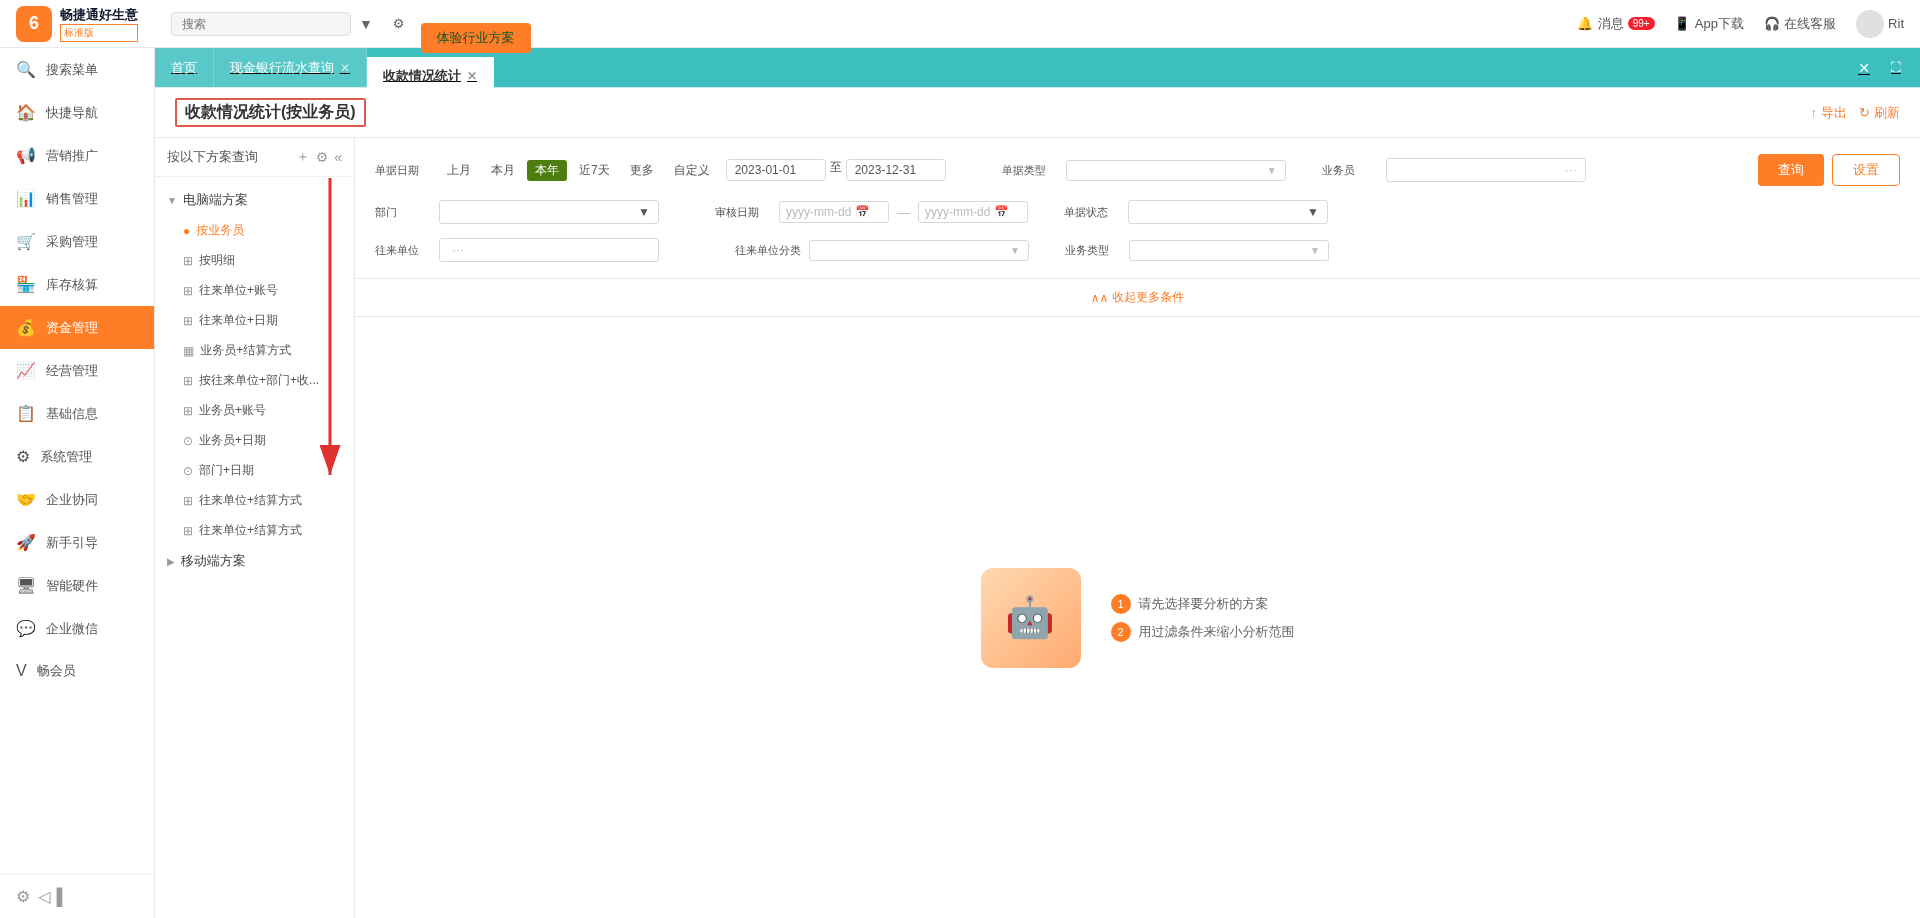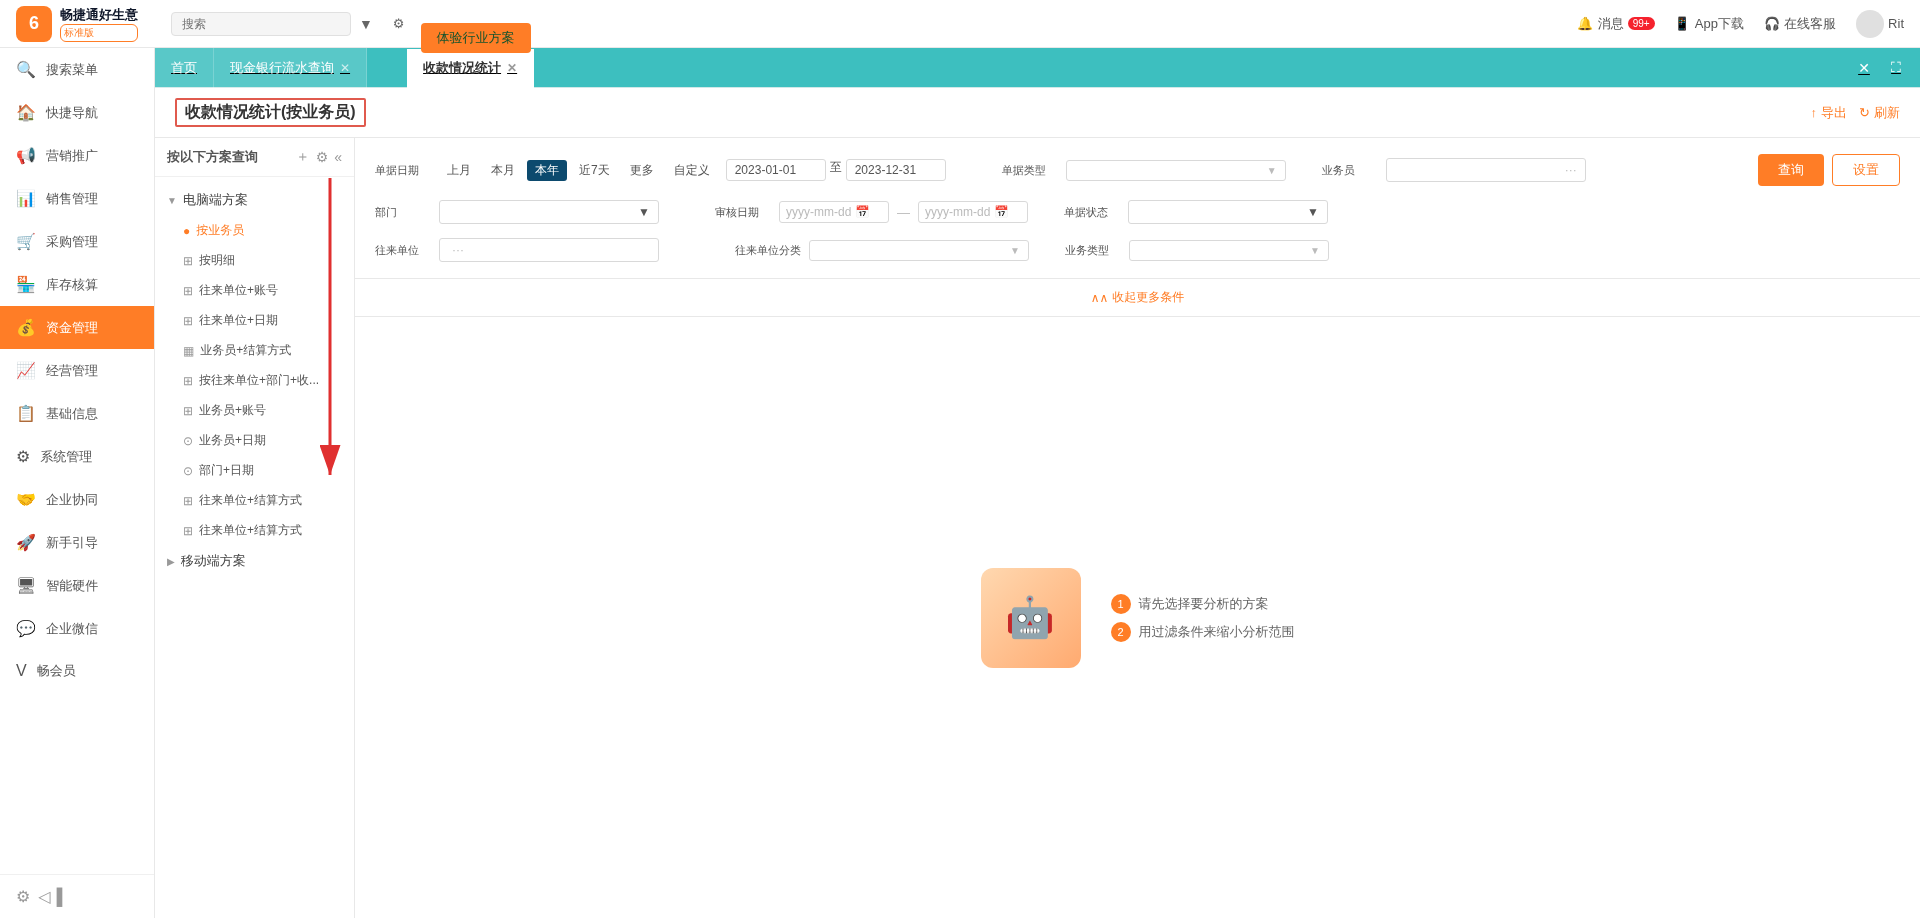--- a/index.html
+++ b/index.html
@@ -23,21 +23,21 @@
       gap: 8px;
     }
     .logo-icon {
       width: 36px; height: 36px;
       background: #ff7d26;
       border-radius: 8px;
       display: flex; align-items: center; justify-content: center;
       color: white; font-weight: bold; font-size: 18px;
     }
     .logo-text { font-size: 13px; color: #0f172a; font-weight: bold; }
-    .edition-badge { font-size: 10px; color: #ff7d26; border: 1px solid #ff7d26; padding: 1px 3px; border-radius: 6px; }
+    .edition-badge { font-size: 10px; color: #ff7d26; border: 1px solid #ff7d26; padding: 1px 3px; border-radius: 0; }
     .header-search-area {
       display: flex; align-items: center; gap: 8px; flex: 0 0 220px;
     }
     .header-search-input {
       background: #f5f5f5; border: 1px solid #e0e0e0; border-radius: 4px;
       padding: 4px 10px; font-size: 12px; color: #999; width: 180px;
     }
     .header-arrow-btn {
       cursor: pointer; color: #666; font-size: 14px;
     }
@@ -111,21 +111,21 @@
       position: relative;
       text-decoration: underline;
     }
     .tab-item {
       height: 40px; display: flex; align-items: center; padding: 0 16px;
       cursor: pointer; font-size: 13px; color: #555; border-right: 1px solid #d0e8e8;
       white-space: nowrap;
     }
     .tab-item.active {
       background: white; color: #333; font-weight: bold; border-bottom: 2px solid white;
-      position: relative; top: 1px; margin-left: 40px;
+      position: relative; top: 9px;
     }
     .tab-item:first-child { background: #e8f8f8; }
     .tab-close {
       margin-left: 6px; color: #999; font-size: 12px; cursor: pointer;
     }
     .tab-bar-right {
       margin-left: auto; display: flex; align-items: center; padding-right: 12px; gap: 8px;
     }
     .tab-bar-btn {
       width: 24px; height: 24px; display: flex; align-items: center; justify-content: center;
@@ -166,21 +166,21 @@
       border-right: 1px solid #e8e8e8;
       display: flex;
       flex-direction: column;
     }
     .left-panel-header {
       padding: 10px 12px;
       font-size: 13px; color: #555;
       display: flex; align-items: center; gap: 8px;
       border-bottom: 1px solid #f0f0f0;
     }
-    .left-panel-header span { font-weight: bold; }
+    .left-panel-header span { font-weight: normal; }
     .left-panel-actions { display: flex; gap: 6px; margin-left: auto; }
     .icon-btn { cursor: pointer; color: #999; font-size: 14px; background: none; border: none; }
 
     .scheme-tree { flex: 1; overflow-y: auto; padding: 8px 0; }
     .scheme-group { }
     .scheme-group-header {
       display: flex; align-items: center; gap: 6px;
       padding: 6px 12px; cursor: pointer; color: #444; font-size: 13px;
     }
     .scheme-group-header .arrow { color: #999; font-size: 10px; }
@@ -219,21 +219,21 @@
       color: #555; font-size: 11px; white-space: nowrap; min-width: 56px;
     }
     .date-tabs {
       display: flex; gap: 4px; align-items: center; flex-wrap: wrap;
     }
     .date-tab {
       padding: 2px 8px; font-size: 12px; cursor: pointer; color: #555;
       border-radius: 3px;
     }
     .date-tab.active {
-      background: #0c4a6e; color: white;
+      background: #4d7c0f; color: white;
     }
     .date-range {
       display: flex; align-items: flex-start; gap: 4px; font-size: 12px; color: #555;
     }
     .date-input {
       border: 1px solid #d9d9d9; border-radius: 3px; padding: 3px 8px;
       font-size: 12px; width: 100px; color: #555;
     }
 
     .select-field {

